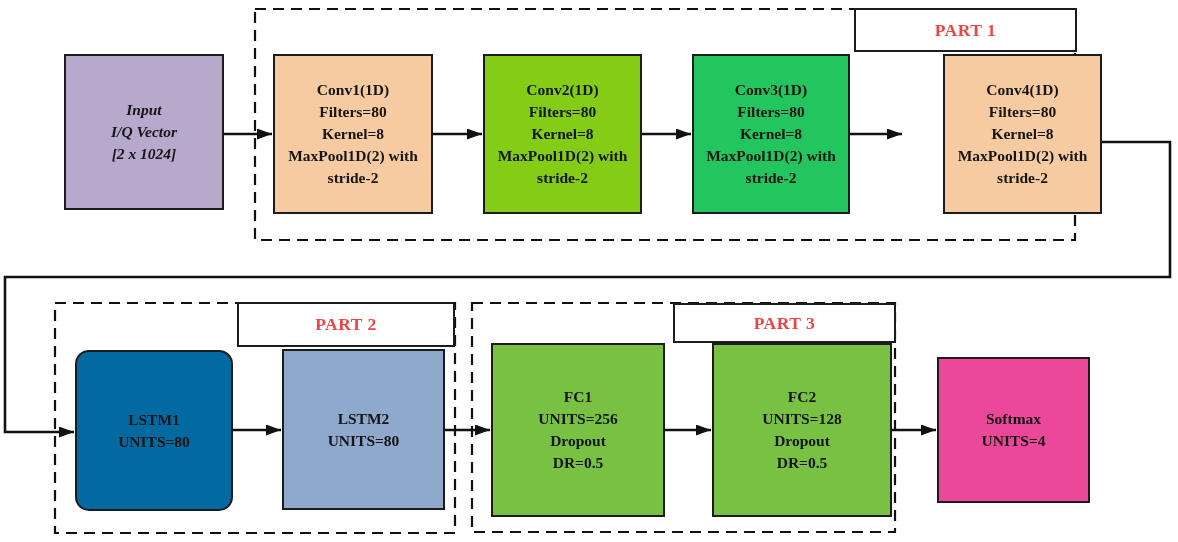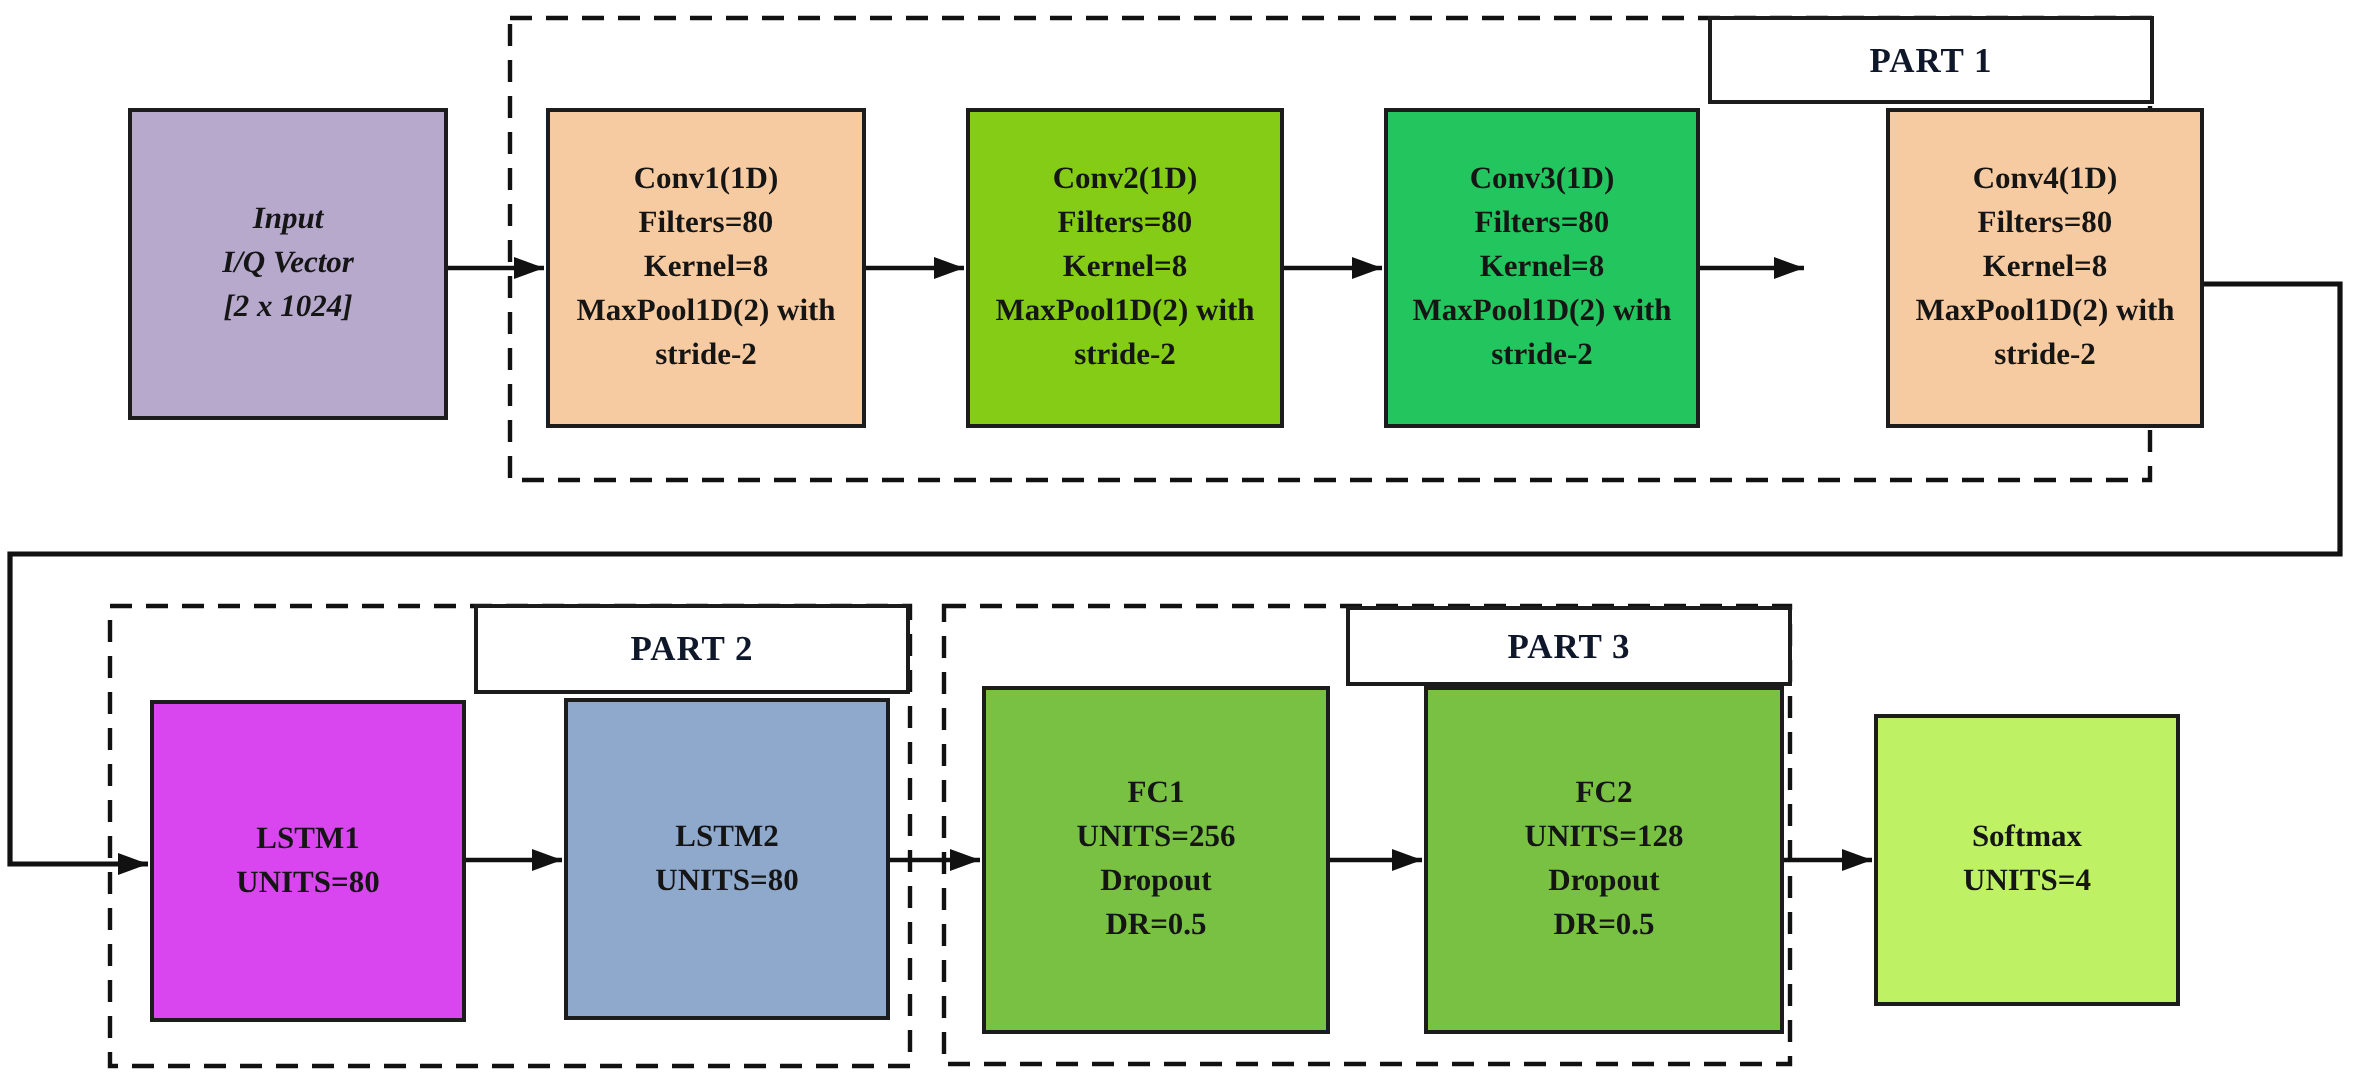--- a/index.html
+++ b/index.html
@@ -40,21 +40,21 @@
     position: absolute;
     box-sizing: border-box;
     border: 2px solid #1c1c1c;
     background: #ffffff;
     display: flex;
     align-items: center;
     justify-content: center;
     font-weight: bold;
     font-size: 17.5px;
     letter-spacing: 0.5px;
-    color: #0f172a;
+    color: #ef4444;
     z-index: 3;
   }
   
   .input-block   { left: 64px;  top: 54px;  width: 160px; height: 156px; font-style: italic; }
   .conv1-block   { left: 273px; top: 54px;  width: 160px; height: 160px; }
   .conv2-block   { left: 483px; top: 54px;  width: 159px; height: 160px; }
   .conv3-block   { left: 692px; top: 54px;  width: 158px; height: 160px; }
   .conv4-block   { left: 903px; top: 54px;  width: 159px; height: 160px; margin-left: 40px; }
   .part1-label   { left: 854px; top: 8px;   width: 223px; height: 44px; }
   .lstm1-block   { left: 75px;  top: 350px; width: 158px; height: 161px; }
@@ -115,32 +115,32 @@
 MaxPool1D(2) with
 stride-2</div>
   <div class="block conv4-block" style="background-color: rgb(247, 203, 161);">Conv4(1D)
 Filters=80
 Kernel=8
 MaxPool1D(2) with
 stride-2</div>
 
   <div class="part-label part2-label">PART 2</div>
 
-  <div class="block lstm1-block" style="background-color: #d946ef;">LSTM1
+  <div class="block lstm1-block" style="background-color: #0369a1; border-radius: 14px;">LSTM1
 UNITS=80</div>
   <div class="block lstm2-block" style="background-color: rgb(143, 169, 204);">LSTM2
 UNITS=80</div>
 
   <div class="part-label part3-label">PART 3</div>
 
   <div class="block fc1-block" style="background-color: rgb(121, 193, 66);">FC1
 UNITS=256
 Dropout
 DR=0.5</div>
   <div class="block fc2-block" style="background-color: rgb(121, 193, 66);">FC2
 UNITS=128
 Dropout
 DR=0.5</div>
 
-  <div class="block softmax-block" style="background-color: #bef264;">Softmax
+  <div class="block softmax-block" style="background-color: #ec4899;">Softmax
 UNITS=4</div>
 
 </div>
 
 </body></html>

